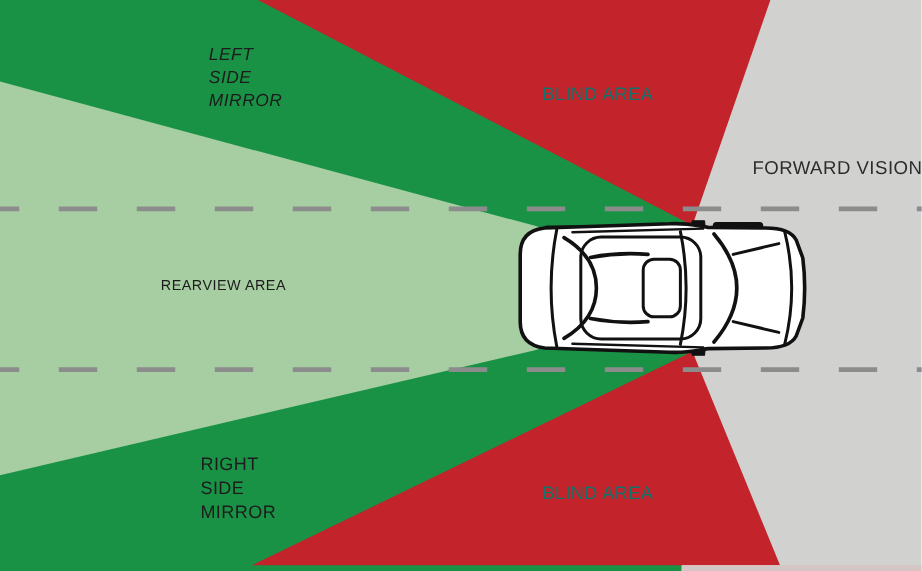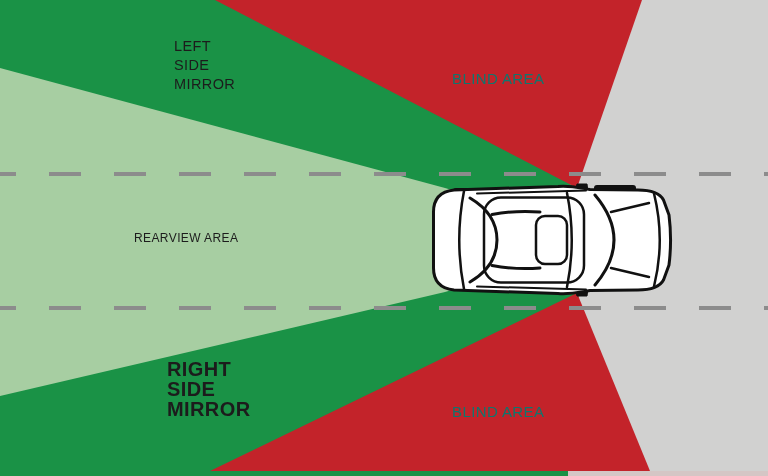--- a/index.html
+++ b/index.html
@@ -75,32 +75,33 @@
       <path class="d3" d="M 492,265.5 Q 516,270 540,268"></path>
       <rect class="cab" x="536" y="216" width="31" height="48" rx="9"></rect>
       <path class="d25" d="M 567,193 Q 576.5,240 567,287"></path>
       <path class="d3" d="M 595,195 Q 633,240 595,285"></path>
       <path class="d25" d="M 611,212 L 649,203"></path>
       <path class="d25" d="M 611,268 L 649,277"></path>
       <path class="d25" d="M 654,193.5 Q 665.5,240 654,286.5"></path>
     </g>
   </svg>
 
-  <div class="label label-dark multiline" style="left:174px;top:37px;font-size:14.5px;line-height:18.8px;">
+  <div class="label label-dark multiline" style="left:174px;top:37px;font-size:14.5px;line-height:18.8px;font-style:italic;">
     <div>LEFT</div>
     <div>SIDE</div>
     <div>MIRROR</div>
   </div>
 
   <div class="label label-light" style="left:452px;top:70px;font-size:15px;">BLIND AREA</div>
 
+  <div class="label label-road" style="left:627px;top:132px;font-size:15.5px;">FORWARD VISION</div>
 
   <div class="label label-dark" style="left:134px;top:231px;font-size:12px;">REARVIEW AREA</div>
 
-  <div class="label label-dark multiline" style="left:167px;top:359px;font-size:20px;line-height:20px;font-weight:bold;">
+  <div class="label label-dark multiline" style="left:167px;top:378px;font-size:15px;line-height:20px;">
     <div>RIGHT</div>
     <div>SIDE</div>
     <div>MIRROR</div>
   </div>
 
   <div class="label label-light" style="left:452px;top:403px;font-size:15px;">BLIND AREA</div>
 
 </div>
 
 </body></html>

